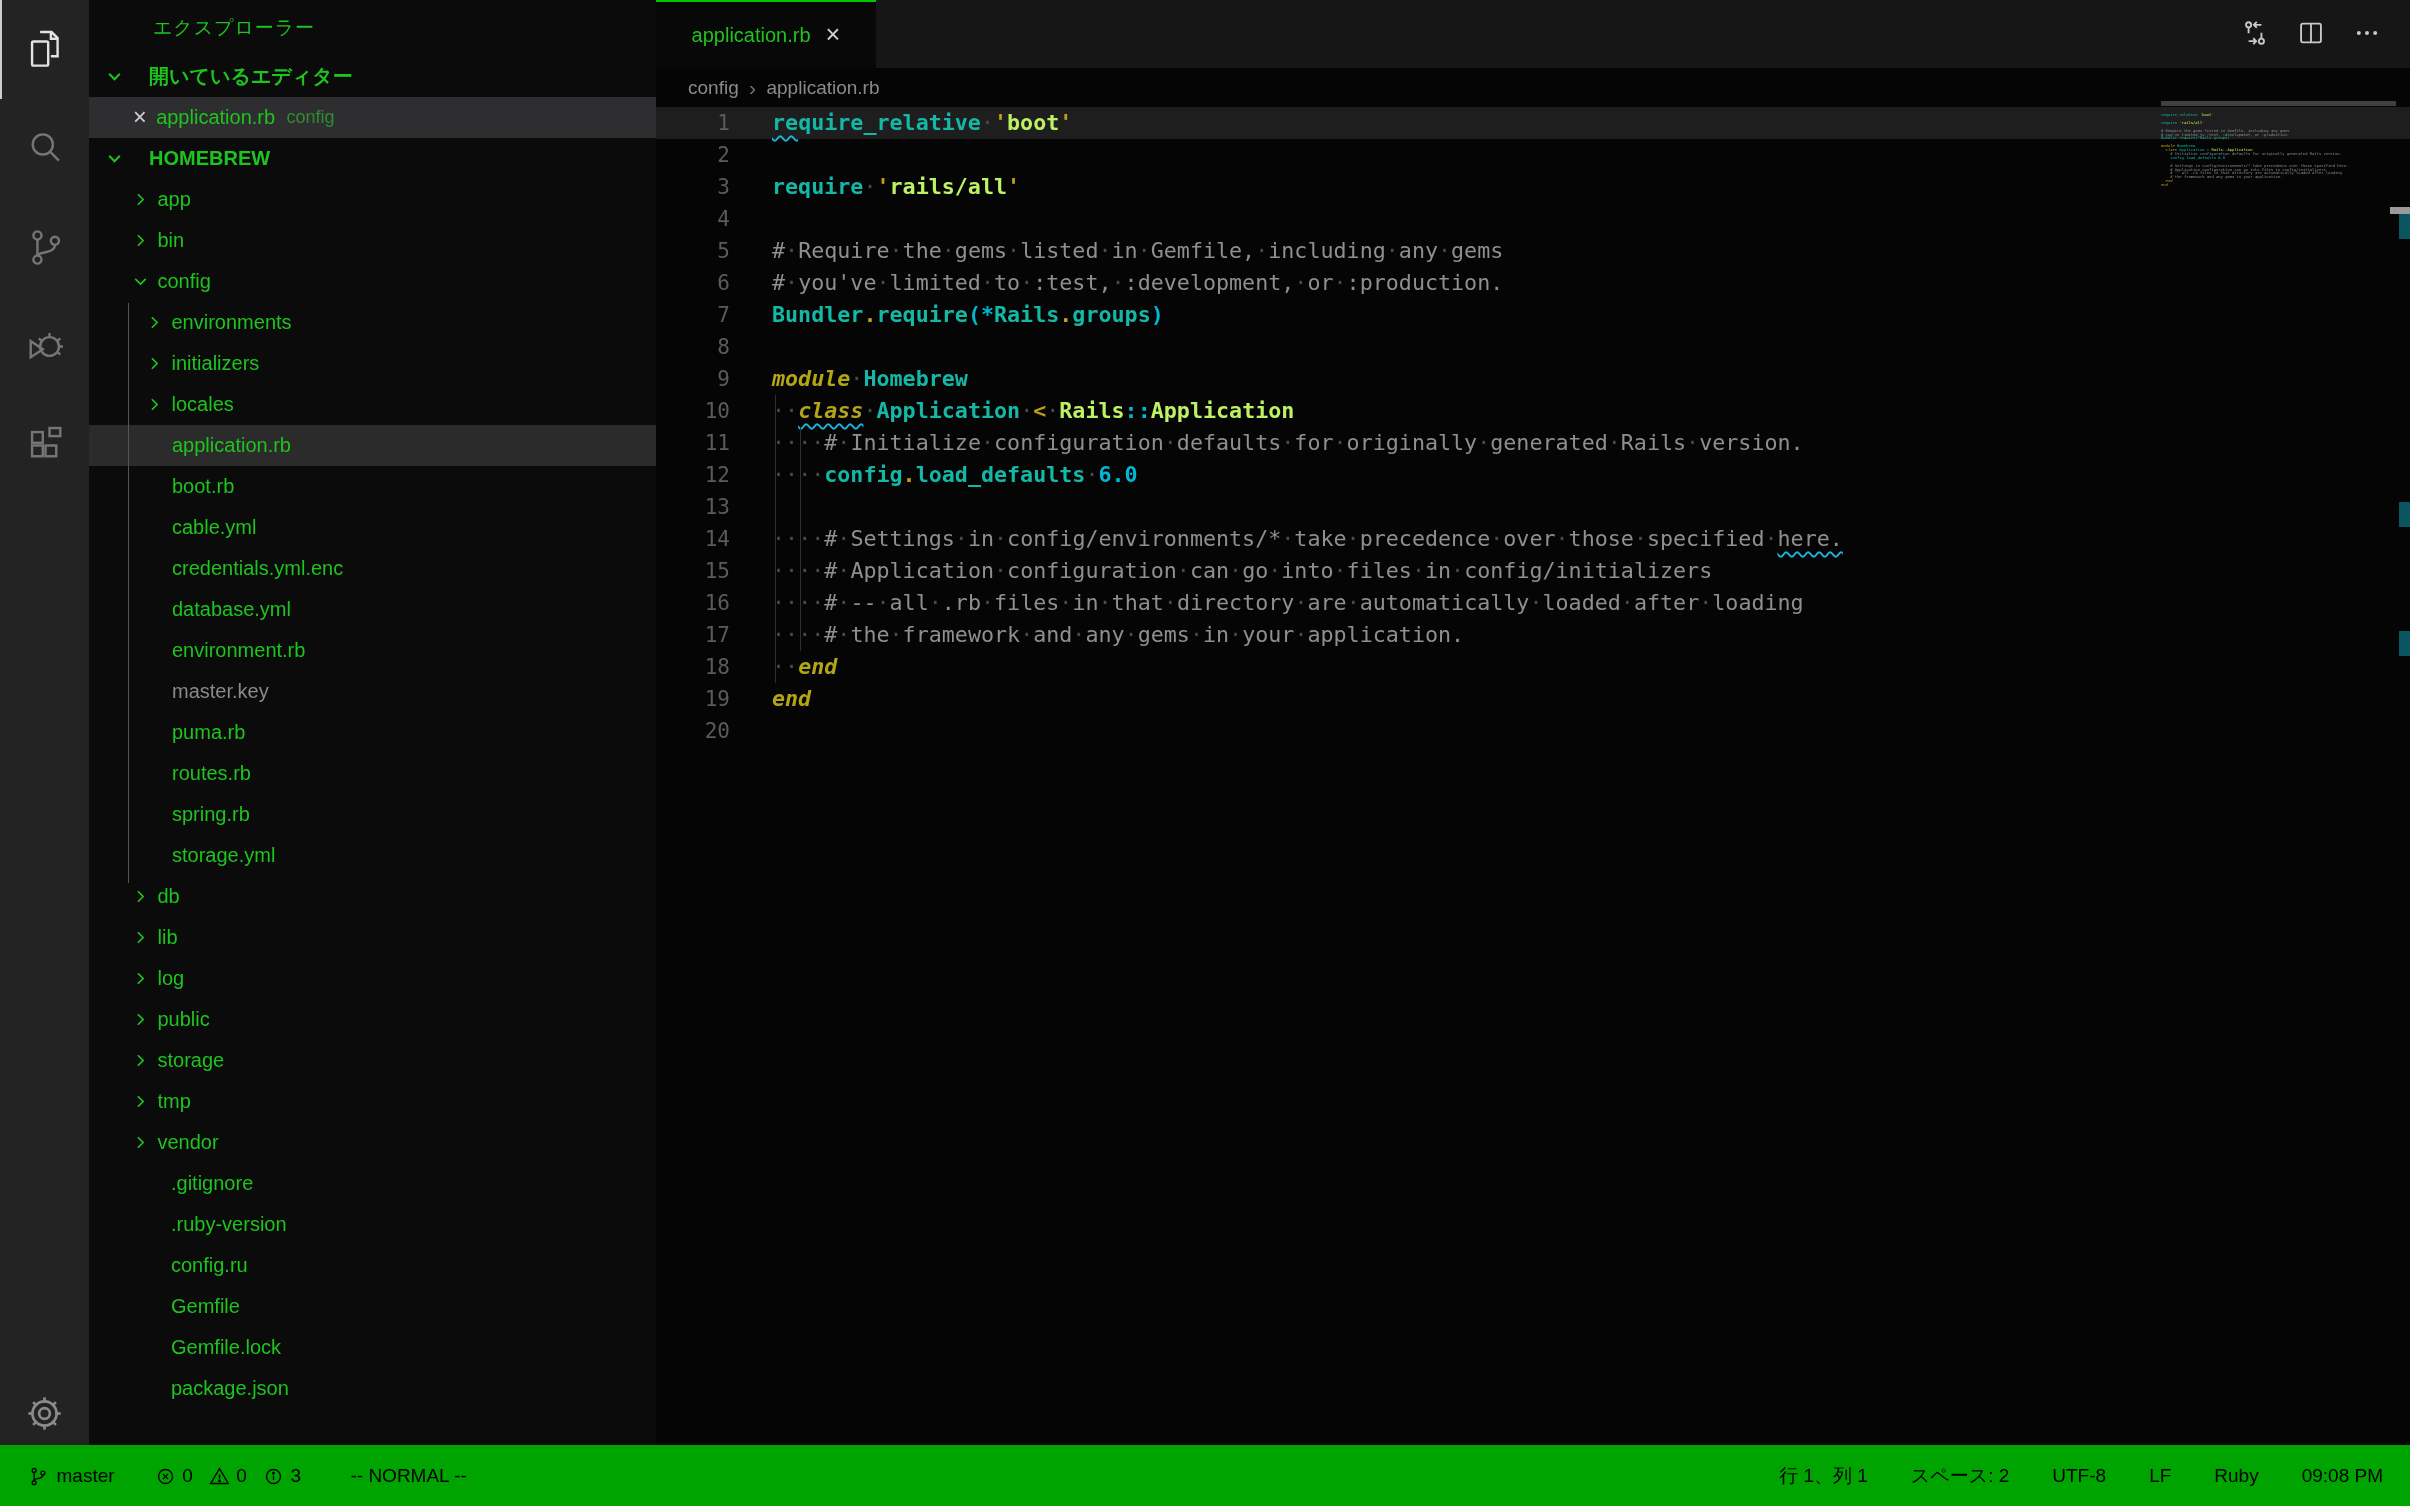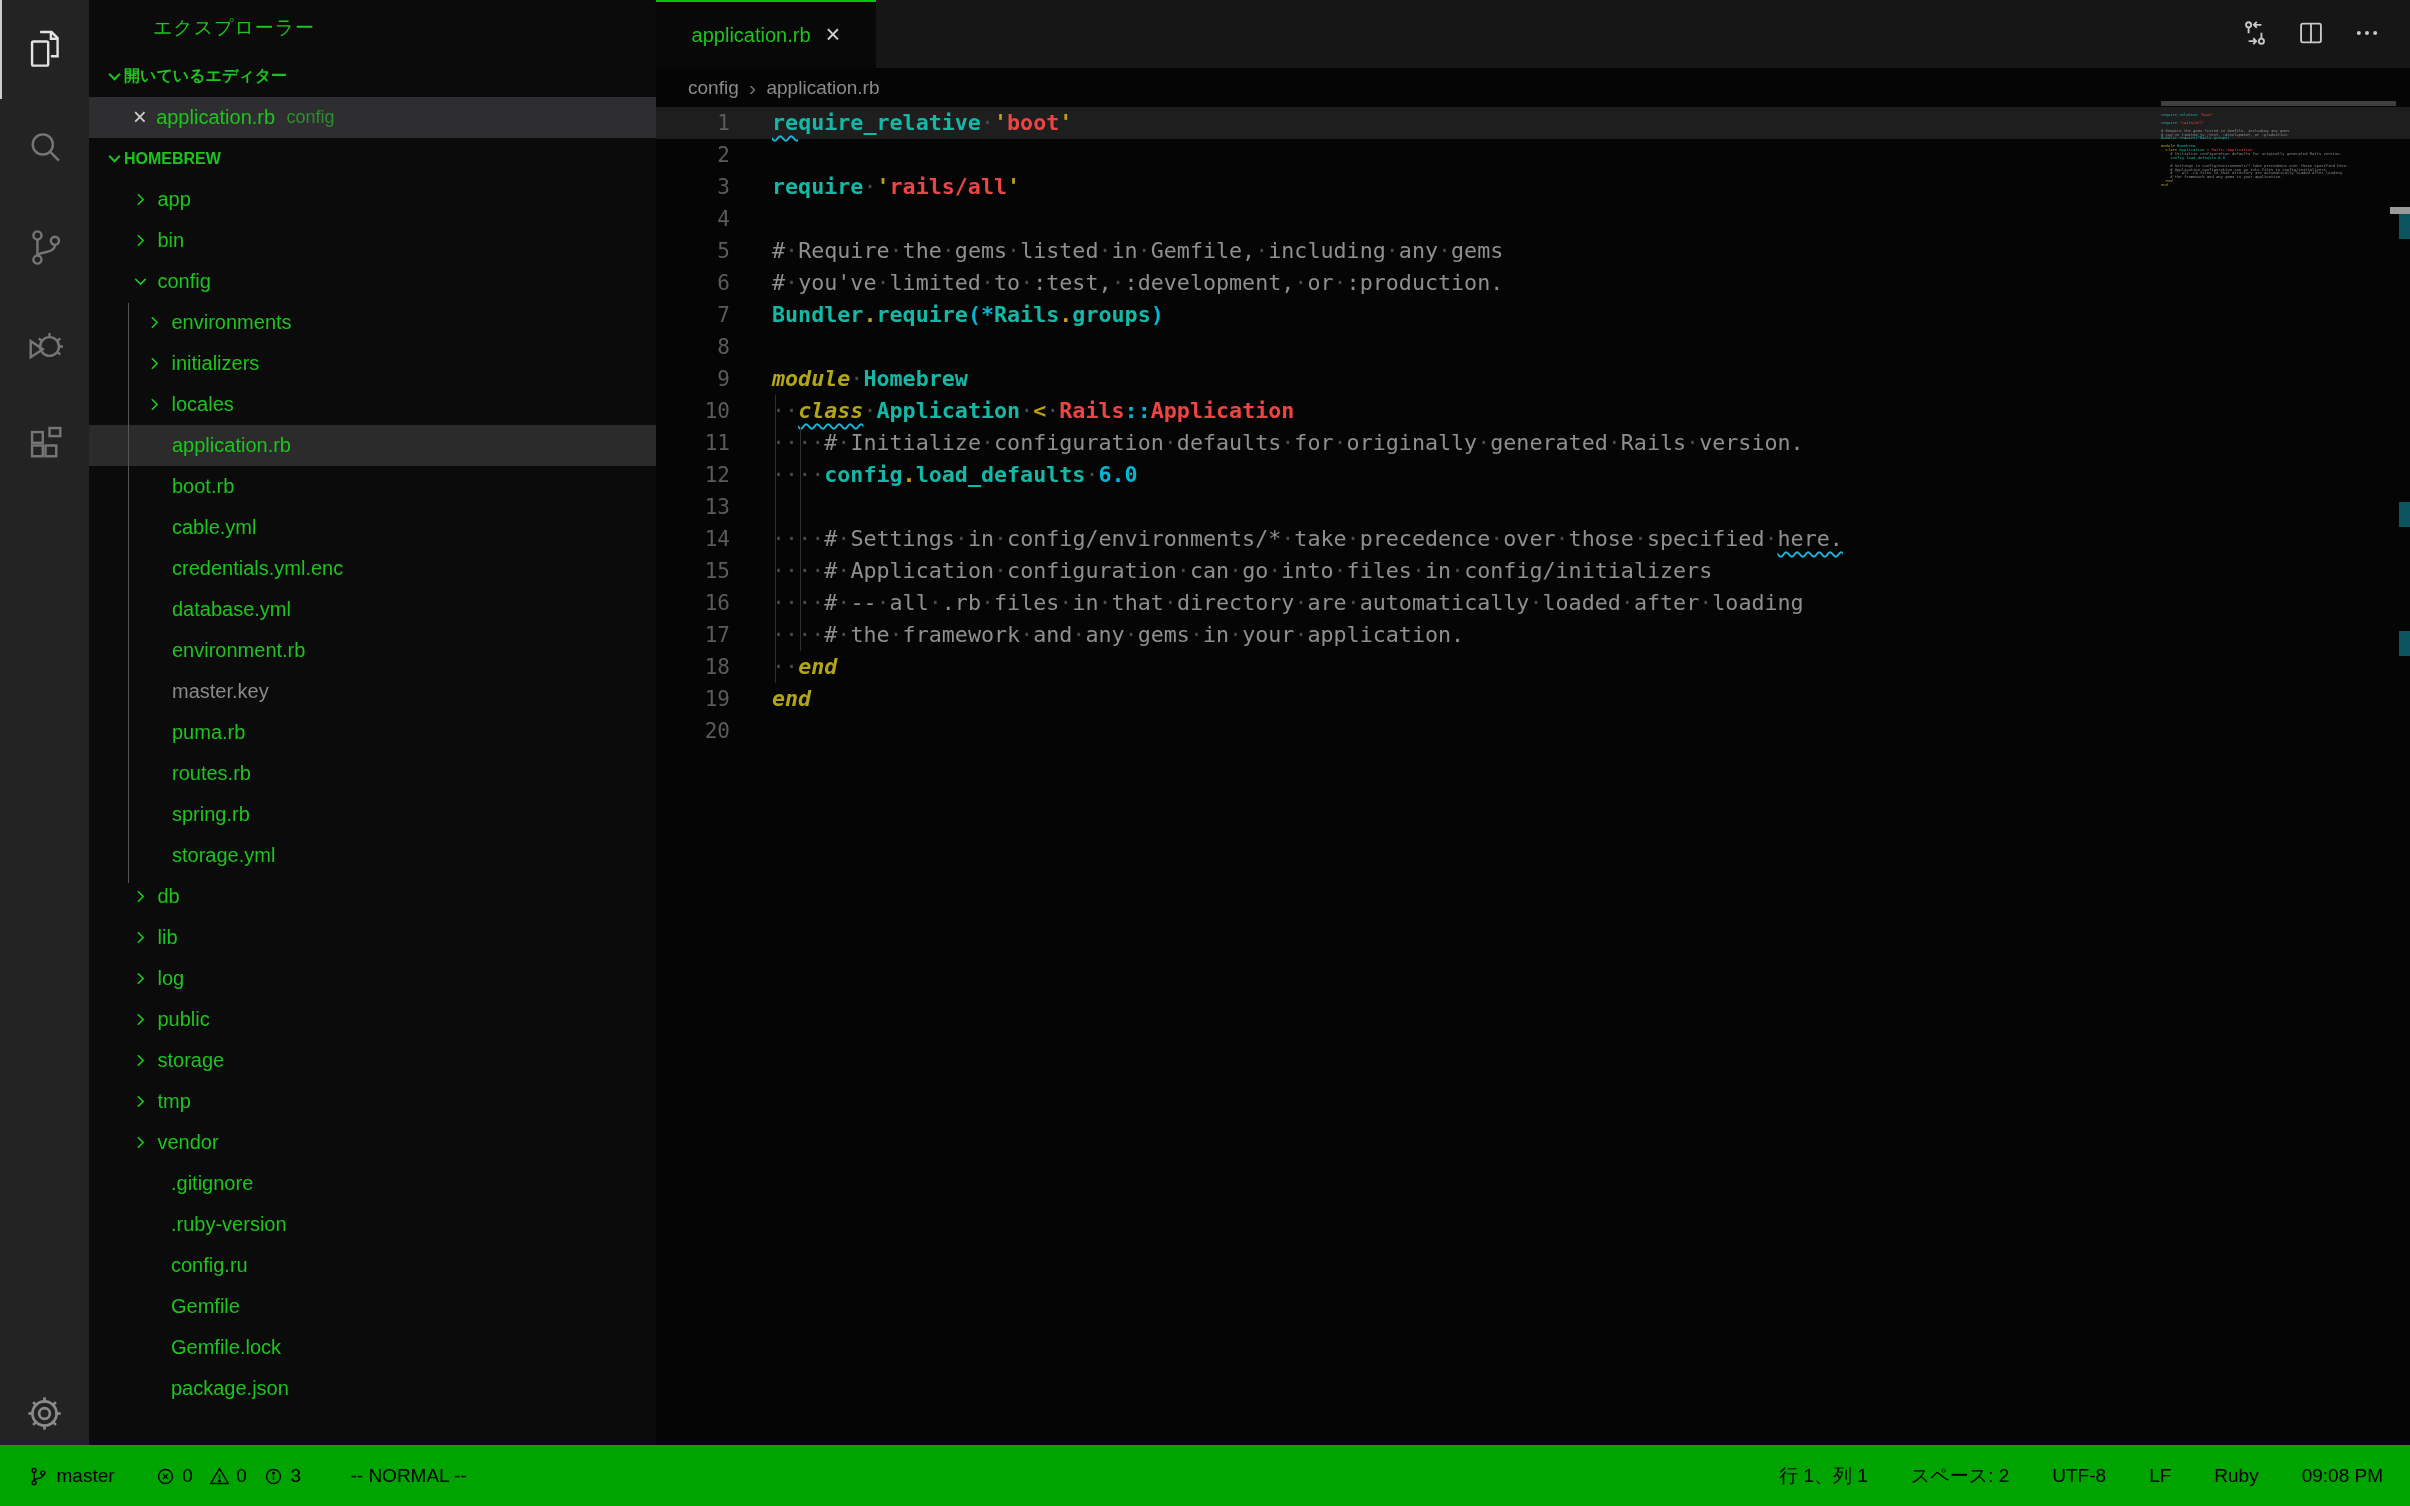--- a/index.html
+++ b/index.html
@@ -14,22 +14,22 @@
   .ab-item.active{color:#e2e2e2;border-left-color:#cccccc;}
   .ab-item svg{width:43px;height:43px;}
   .ab-spacer{flex:1;}
   .ab-bottom{height:99px;display:flex;align-items:center;justify-content:center;color:#8a8a8a;margin-bottom:5.6px;}
   .ab-bottom svg{width:43px;height:43px;}
 
   
   .sidebar{position:absolute;left:89px;top:0;bottom:38px;width:567px;background:#0b0b0b;overflow:hidden;}
   .sb-title{height:56px;display:flex;align-items:center;padding-left:64px;color:#1ec41e;
             font-size:19px;letter-spacing:0.9px;}
-  .section-hdr{height:41px;display:flex;align-items:center;gap:0;padding-left:16px;
-               color:#1ec41e;font-weight:bold;font-size:16px;}
+  .section-hdr{height:41px;display:flex;align-items:center;gap:25px;padding-left:16px;
+               color:#1ec41e;font-weight:bold;font-size:20px;}
   .section-hdr .chev{width:19px;height:19px;}
   .oe-row{height:41px;display:flex;align-items:center;background:#2e2e30;padding-left:44px;font-size:20px;}
   .oe-close{color:#cfcfcf;font-size:23.5px;line-height:1;margin-right:9.4px;}
   .oe-label{color:#1ec41e;}
   .oe-desc{color:#2f9e2f;font-size:18px;margin-left:11.3px;opacity:.85;}
   .file-tree{position:relative;}
   .tree-guide{position:absolute;left:39px;top:124px;height:580px;width:0;border-left:1.9px solid #555;}
   .row{height:41px;display:flex;align-items:center;color:#1ec41e;font-size:20px;}
   .row .chev{width:19px;height:19px;flex:0 0 19px;margin-right:7.5px;}
   .row.sel{background:#2b2b2b;}
@@ -53,21 +53,21 @@
 
   .code-area{position:absolute;top:107px;left:0;right:0;bottom:0;}
   .code-lines{position:relative;font-family:"DejaVu Sans Mono",monospace;font-size:21.7px;line-height:32px;}
   .line{display:flex;height:32px;white-space:pre;}
   .line.cur{background:#1e1e1e;}
   .gutter{flex:0 0 74px;width:74px;text-align:right;color:#5b5b5b;font-size:21px;}
   .ltext{padding-left:42px;}
   .tok{white-space:pre;}
   .g{color:#14b8a6;font-weight:bold;}
   .k{color:#b3a616;font-weight:bold;font-style:italic;}
-  .r{color:#ef4444;font-weight:bold;}
+  .r{color:#bef264;font-weight:bold;}
   .c{color:#00b7d4;font-weight:bold;}
   .o{color:#bf9f14;font-weight:bold;}
   .m{color:#8f8f8f;}
   .ws{color:#4b4b4b;}
   .sq{text-decoration:underline;text-decoration-style:wavy;text-decoration-color:#19b6dc;
       text-decoration-thickness:1.9px;text-underline-offset:4.7px;}
   .guide{position:absolute;width:0;border-left:1.9px solid #2f2f2f;}
   #guideA{left:119px;top:288px;height:288px;}
   #guideB{left:144px;top:320px;height:224px;}
 

